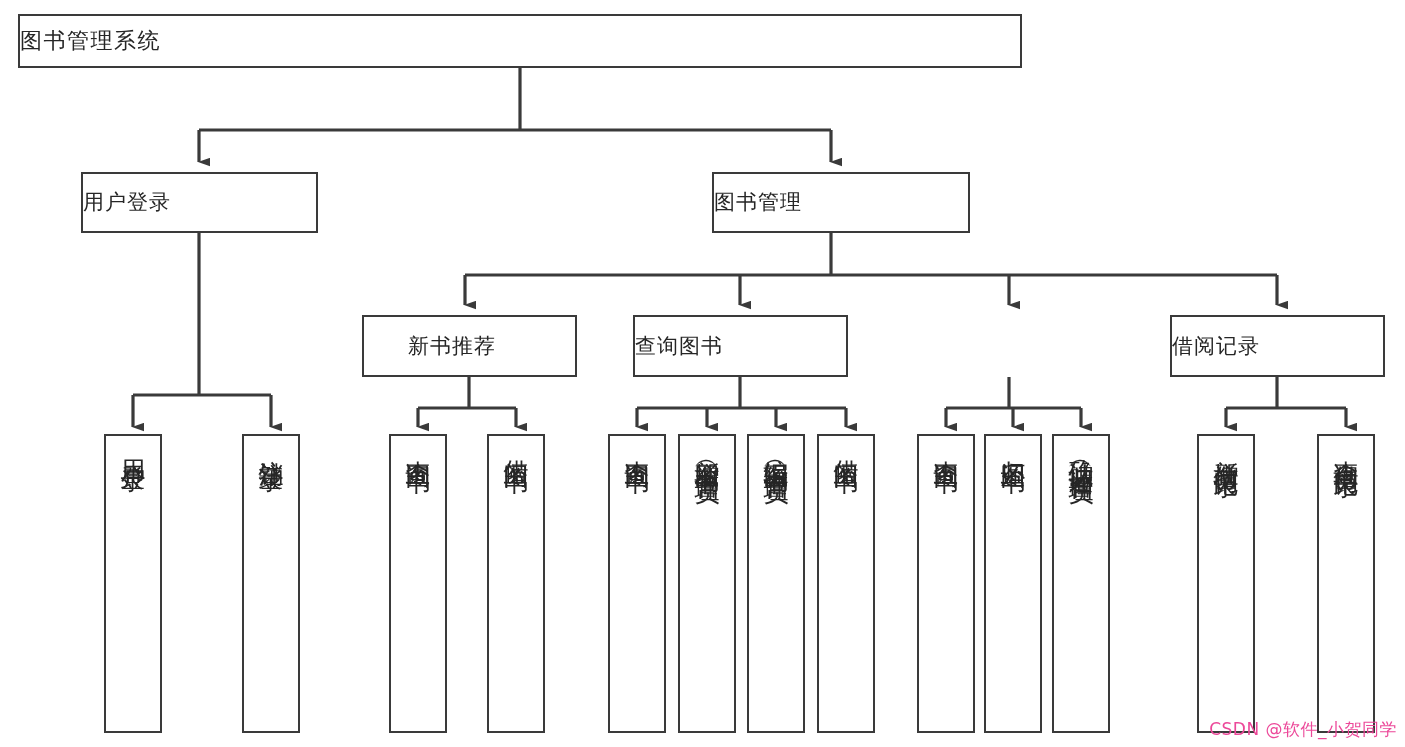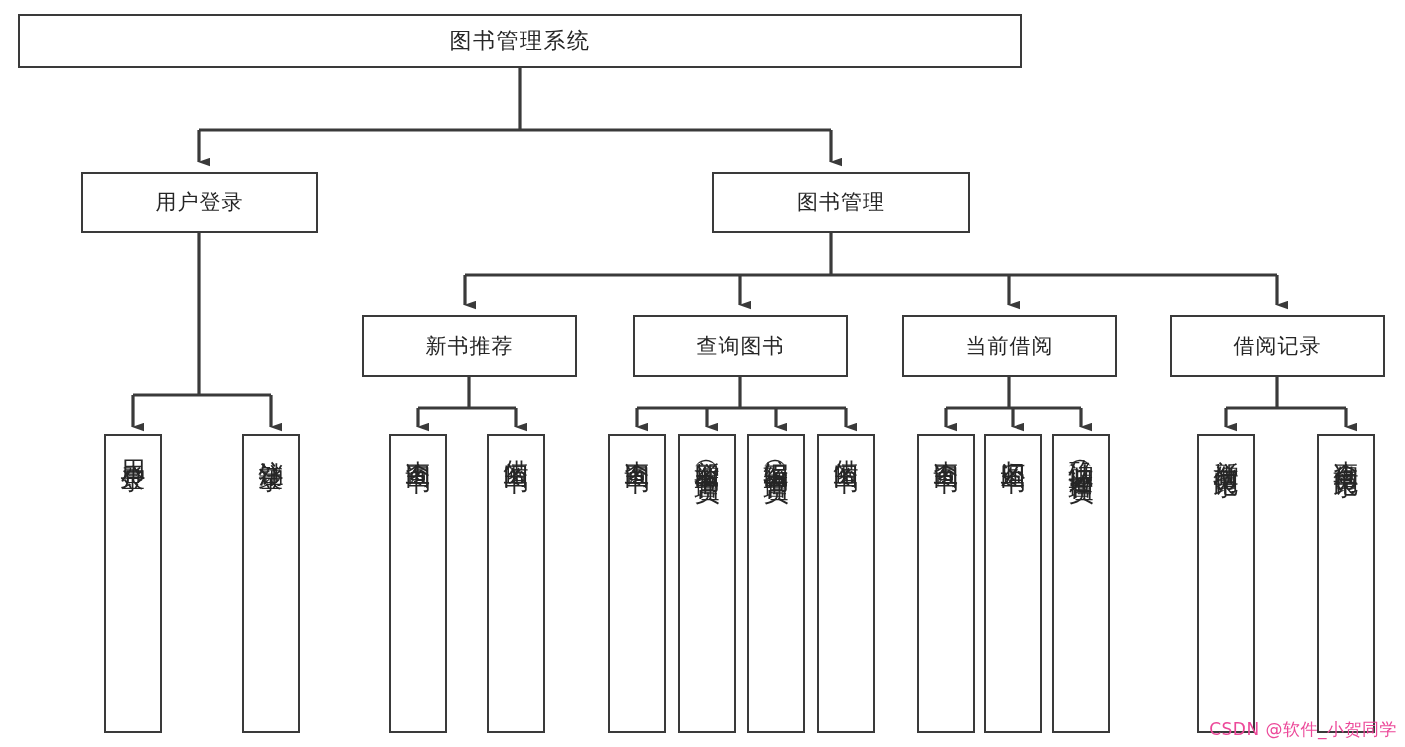--- a/index.html
+++ b/index.html
@@ -26,21 +26,21 @@
     height: 747px;
     pointer-events: none;
   }
   .node {
     position: absolute;
     box-sizing: border-box;
     border: 2px solid #3a3a3a;
     background: #ffffff;
     display: flex;
     align-items: center;
-    justify-content: center;
+    justify-content: flex-start;
     color: #262626;
     z-index: 2;
   }
   .node .lbl {
     display: block;
     text-align: center;
     line-height: 1.15;
     white-space: nowrap;
   }
   
@@ -138,31 +138,28 @@
   </div>
 
   <div class="node h-node" style="left:81px; top:172px; width:237px; height:61px;">
     <span class="lbl">用户登录</span>
   </div>
 
   <div class="node h-node" style="left:712px; top:172px; width:258px; height:61px;">
     <span class="lbl">图书管理</span>
   </div>
 
-  <div class="node h-node" style="left:362px; top:315px; width:215px; height:62px;">
+  <div class="node h-node" style="left:362px; top:315px; width:215px; height:62px;padding-left:44px;">
     <span class="lbl">新书推荐</span>
   </div>
 
   <div class="node h-node" style="left:633px; top:315px; width:215px; height:62px;">
     <span class="lbl">查询图书</span>
   </div>
 
-  <div class="node h-node" style="left:902px; top:315px; width:215px; height:62px;">
-    <span class="lbl">当前借阅</span>
-  </div>
 
   <div class="node h-node" style="left:1170px; top:315px; width:215px; height:62px;">
     <span class="lbl">借阅记录</span>
   </div>
 
   <div class="node leaf" style="left:104px; top:434px; width:58px; height:299px;">
     <span class="lbl">用户登录</span>
   </div>
 
   <div class="node leaf" style="left:242px; top:434px; width:58px; height:299px;">

